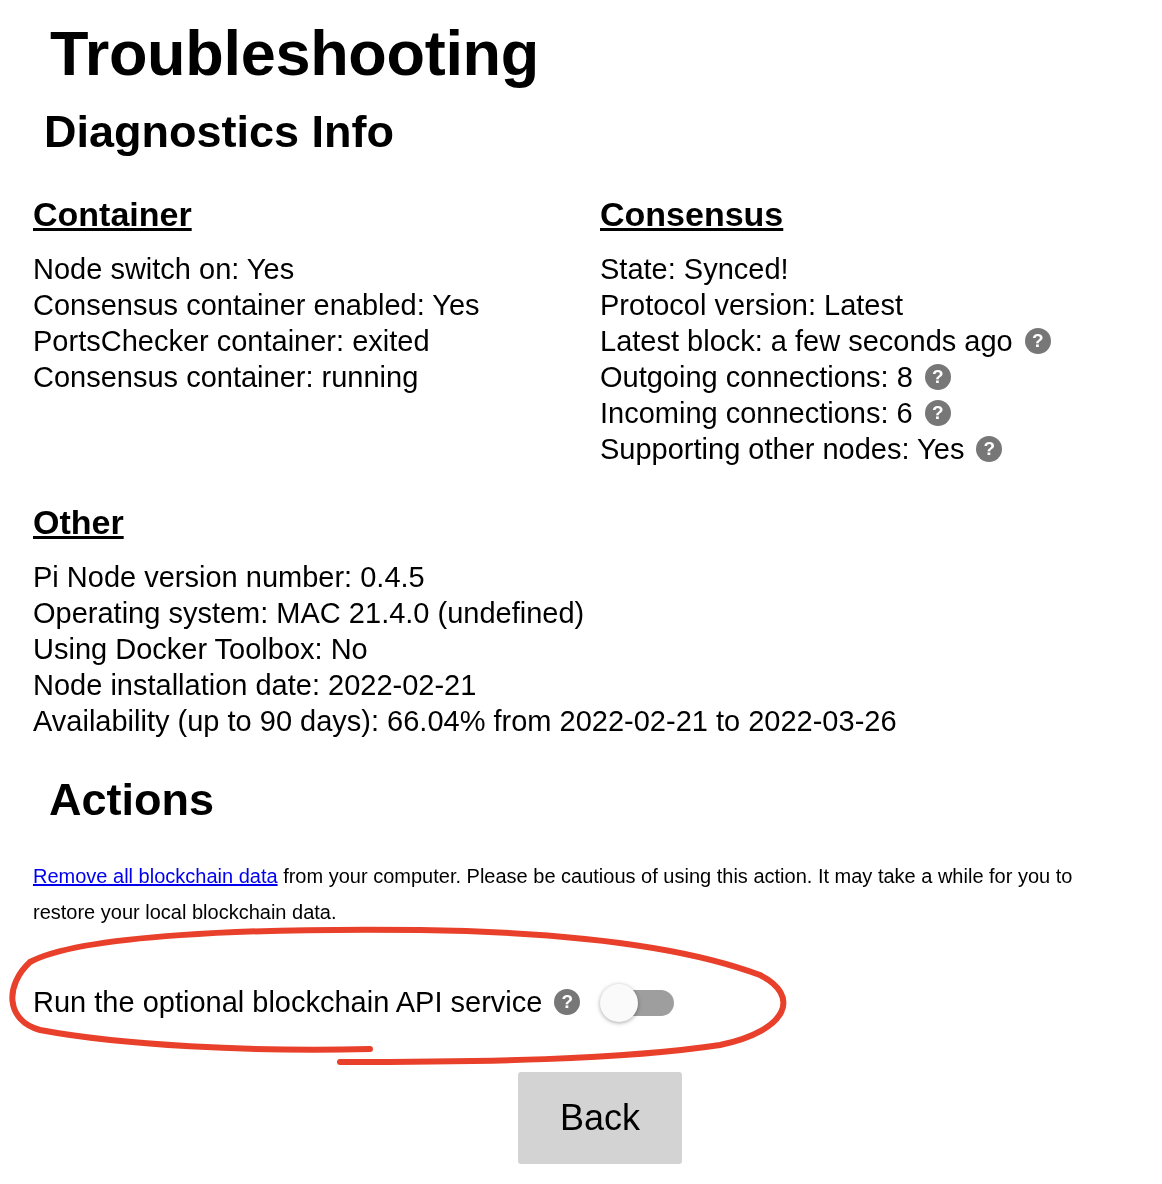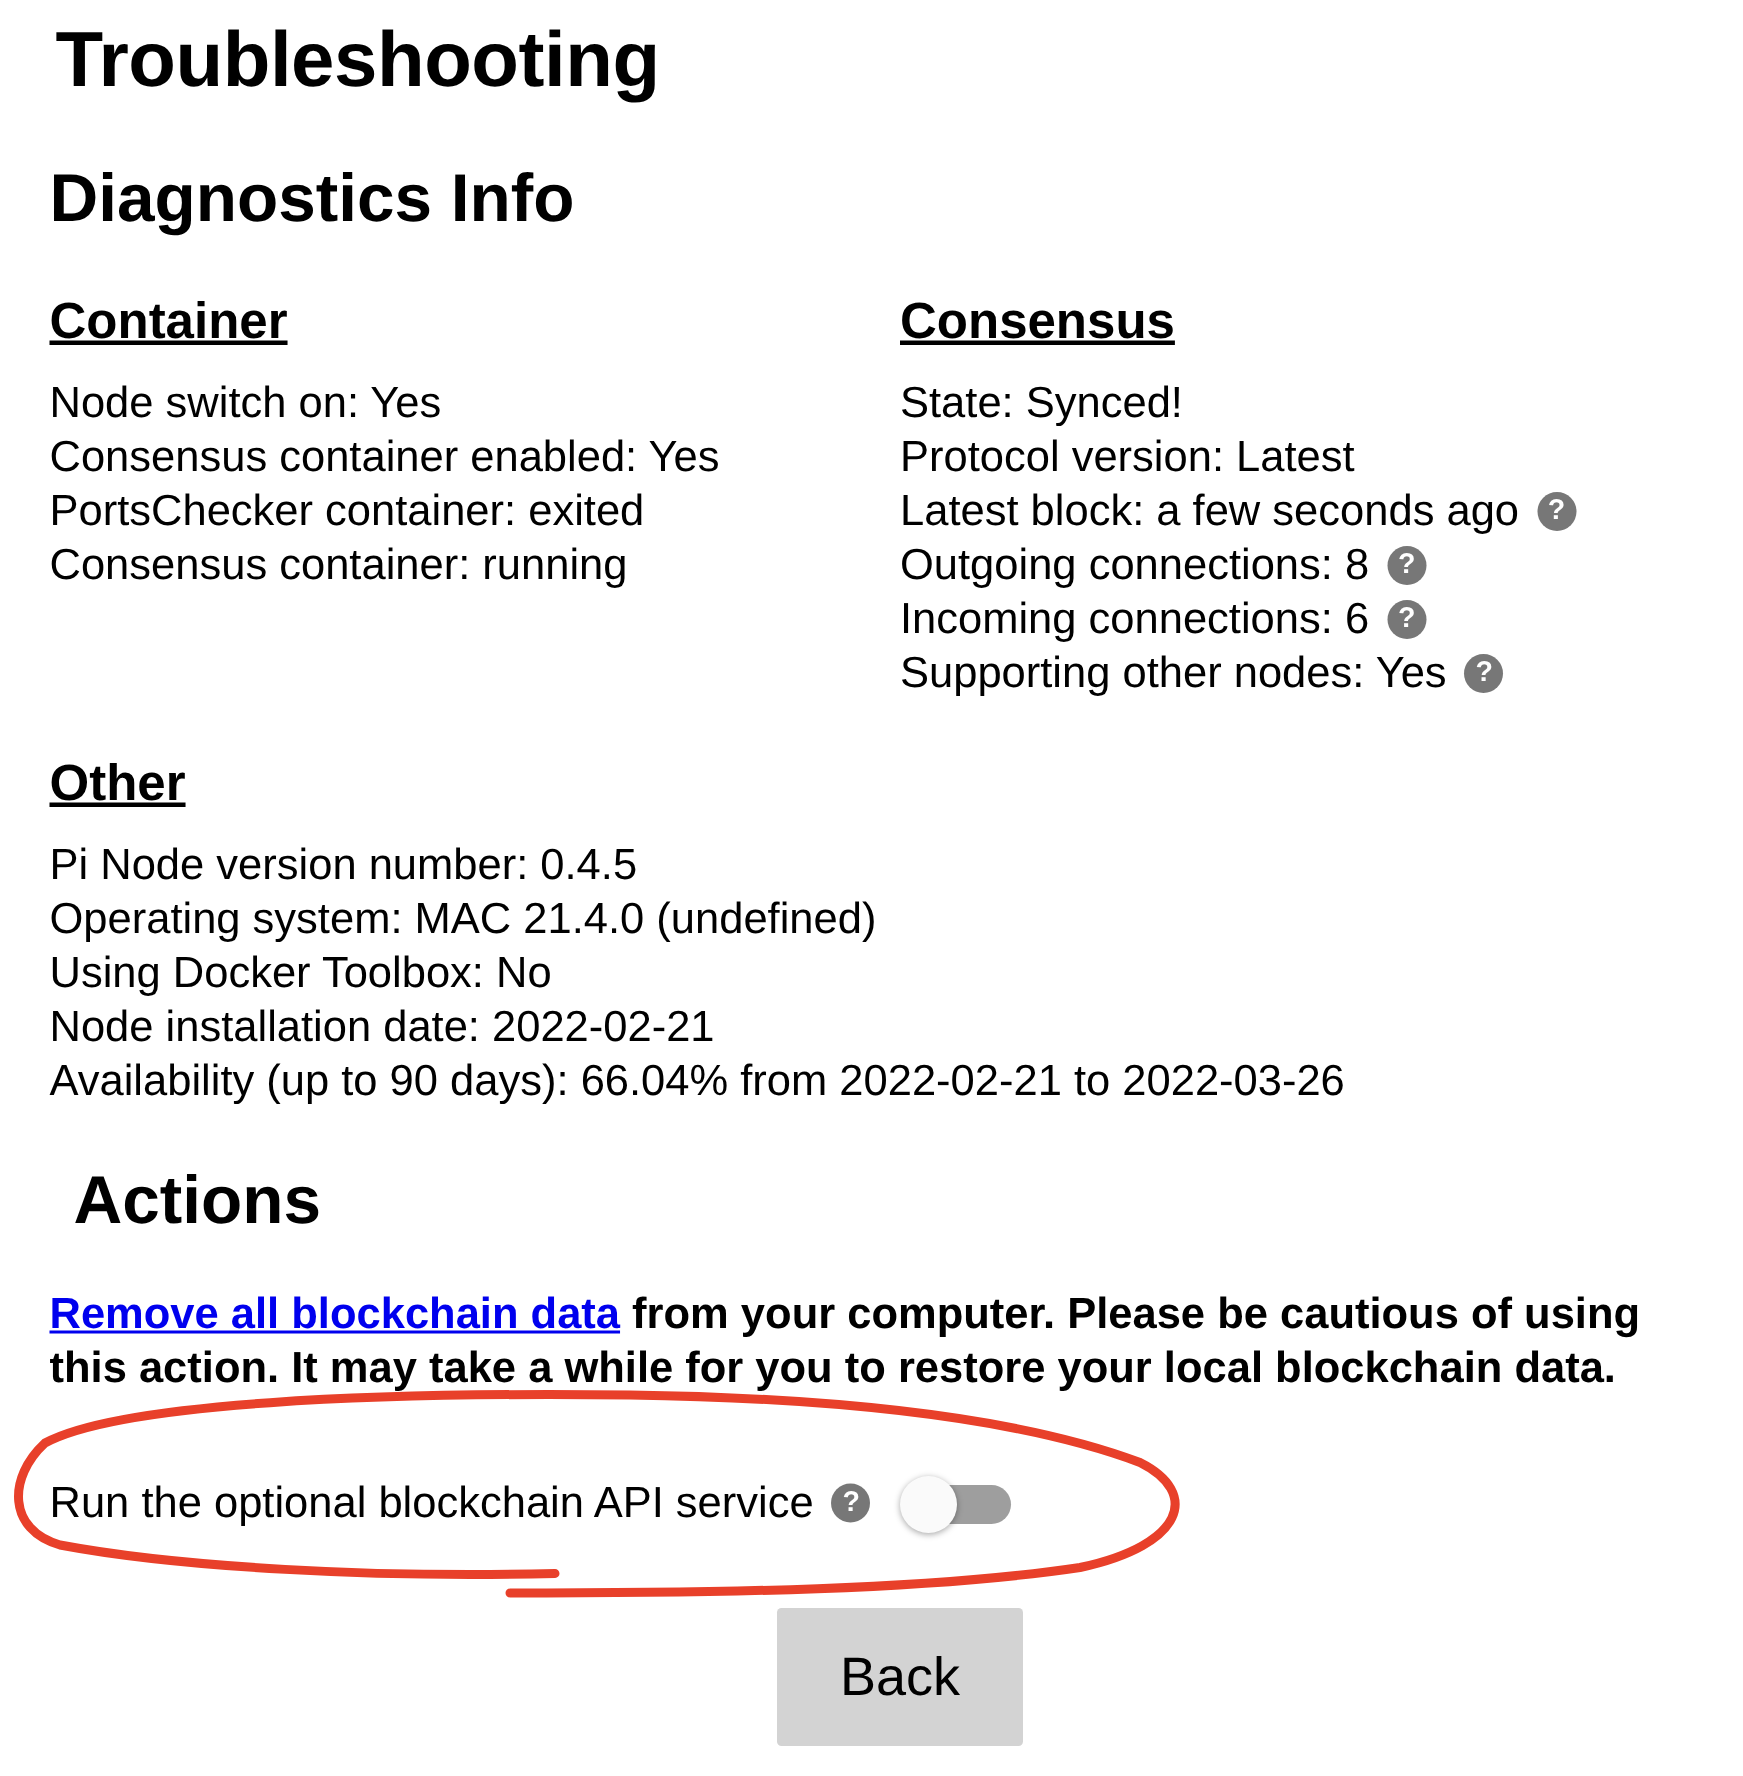--- a/index.html
+++ b/index.html
@@ -2,42 +2,42 @@
 <html><head>
   <meta charset="utf-8">
   <style>
     html, body { margin: 0; padding: 0; background: #ffffff; }
     body {
       width: 1162px; height: 1184px; position: relative; overflow: hidden;
       font-family: "Liberation Sans", sans-serif; color: #000;
     }
     .page { position: absolute; left: 33px; top: 0; width: 1110px; }
     h1 {
-      position: absolute; left: 0; top: 0; margin: 4px;
-      font-size: 52px; font-weight: bold; line-height: 72px; letter-spacing: -0.3px;
+      position: absolute; left: 0; top: 0; margin: 17px;
+      font-size: 63px; font-weight: bold; line-height: 72px; letter-spacing: -0.3px;
     }
     h2 {
       position: absolute; left: 0; margin: 0;
       font-size: 45px; font-weight: bold; line-height: 52px;
     }
     h3 {
       position: absolute; margin: 0;
       font-size: 34px; font-weight: bold; line-height: 40px; text-decoration: underline;
     }
     .list { position: absolute; margin: 0; padding: 0; list-style: none; }
     .list li { font-size: 29px; line-height: 36px; white-space: nowrap; display: flex; align-items: center; }
     .help {
       display: inline-flex; align-items: center; justify-content: center;
       width: 26px; height: 26px; border-radius: 50%;
       background: #777; color: #fff; font-size: 19px; font-weight: bold;
       margin-left: 12px; cursor: pointer;
     }
     .para {
       position: absolute; left: 0; top: 858px; width: 1100px; margin: 0;
-      font-size: 29px; line-height: 36px; font-weight: bold;
+      font-size: 20px; line-height: 36px;
     }
     .para a { color: #0000ee; text-decoration: underline; cursor: pointer; }
     .toggle-row {
       position: absolute; left: 0; top: 982px; height: 40px;
       display: flex; align-items: center; font-size: 29px;
     }
     .switch { position: relative; width: 78px; height: 40px; margin-left: 20px; cursor: pointer; }
     .switch .track {
       position: absolute; left: 10px; top: 8px; width: 64px; height: 26px;
       border-radius: 13px; background: #9e9e9e;
@@ -51,21 +51,21 @@
       background: #d3d3d3; border: none; border-radius: 3px;
       font-family: "Liberation Sans", sans-serif; font-size: 36px; color: #000; cursor: pointer;
     }
     .annotation { position: absolute; left: 0; top: 0; pointer-events: none; }
   </style>
 </head>
 <body>
 
 <div class="page">
   <h1>Troubleshooting</h1>
-  <h2 style="top:106px;">Diagnostics Info</h2>
+  <h2 style="top:106px;margin-left:11px;">Diagnostics Info</h2>
 
   <h3 style="left:0; top:194px;">Container</h3>
   <ul class="list" style="left:0; top:251px;">
     <li>Node switch on: Yes</li>
     <li>Consensus container enabled: Yes</li>
     <li>PortsChecker container: exited</li>
     <li>Consensus container: running</li>
   </ul>
 
   <h3 style="left:567px; top:194px;">Consensus</h3>

